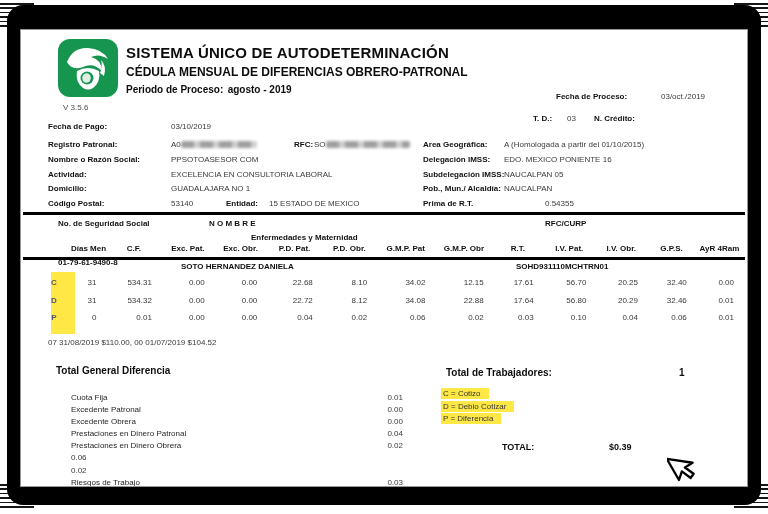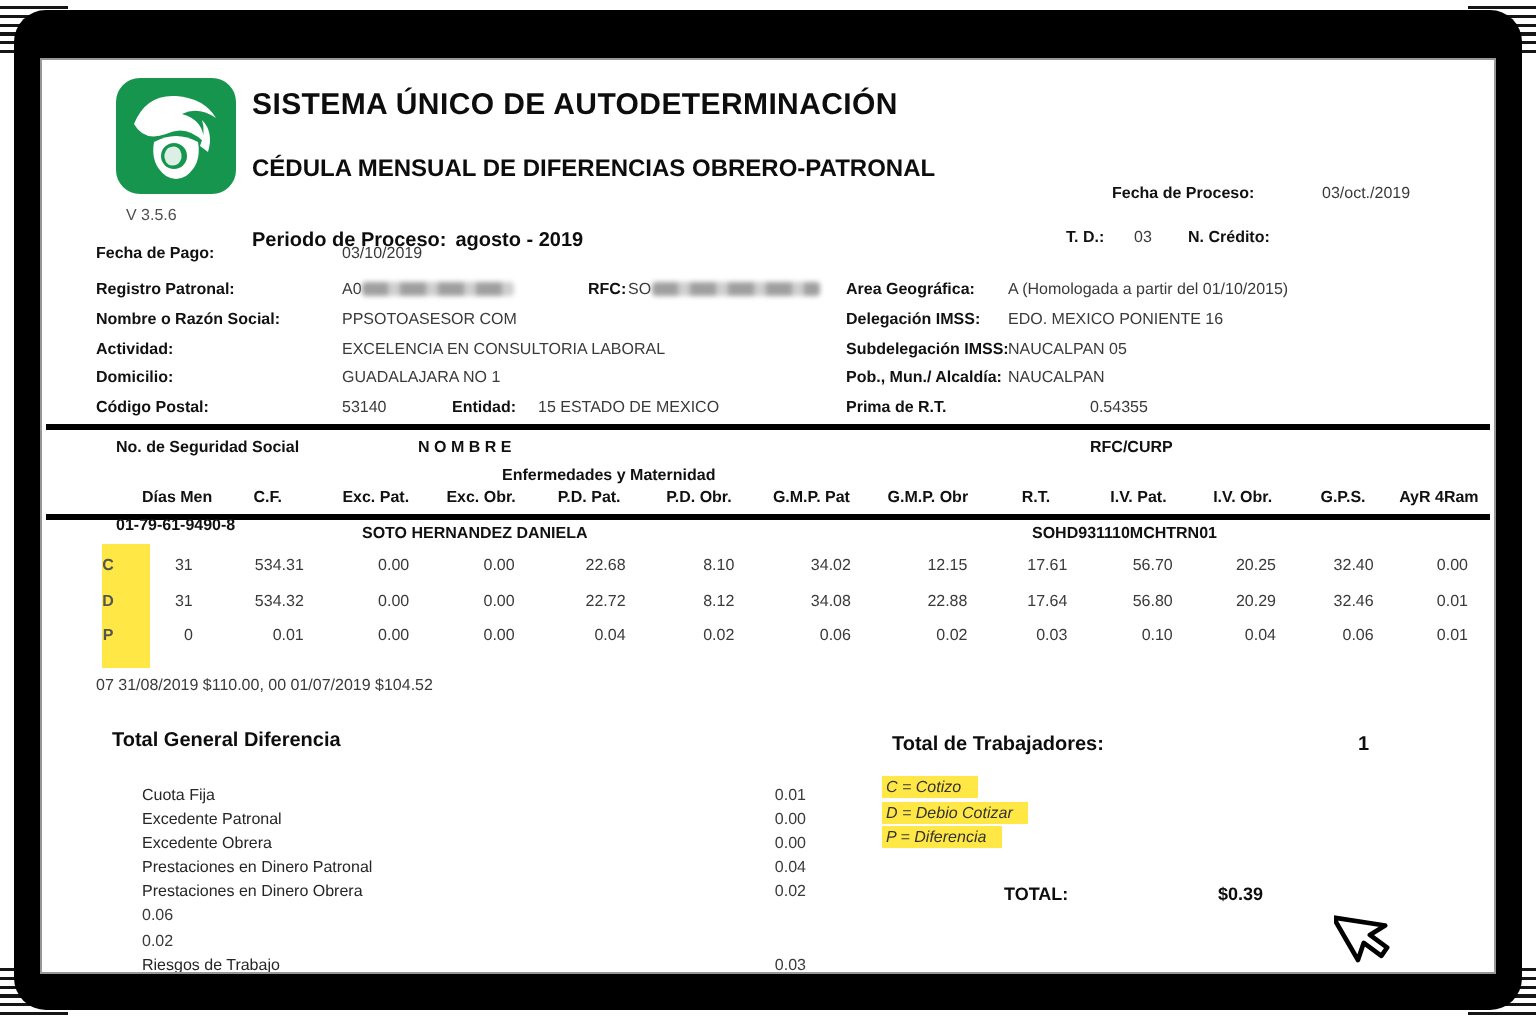--- a/index.html
+++ b/index.html
@@ -31,21 +31,21 @@
     grid-template-columns:34px .62fr 1fr .95fr .95fr 1fr .98fr 1.05fr 1.05fr .9fr .95fr .93fr .88fr .85fr;}
   .th{font-size:8px;font-weight:bold;color:#111;text-align:center;}
   .td{font-size:8px;color:#3a3a3a;text-align:right;padding-right:9px;height:17.6px;}
   .rlab{font-size:8px;font-weight:bold;color:#555;text-align:center;height:17.6px;position:relative;z-index:2;}
   .hlbar{position:absolute;background:var(--hl,#ffe846);z-index:1;}
   
   .titem{display:flex;justify-content:space-between;height:12.1px;}
   .tlabel{font-size:8px;color:#262626;}
   .tval{font-size:8px;color:#3a3a3a;}
   .legend-line{display:table;background:var(--hl,#ffe846);font-size:8px;color:#333;
-    padding:1px 8px 1px 2px;margin-bottom:1.6px;font-style:italic;}
+    padding:1px 8px 1px 2px;margin-bottom:1.6px;}
 </style>
 </head>
 <body>
 
 <div class="hatch" style="left:0;top:3px"></div>
 <div class="hatch" style="right:0;top:3px"></div>
 <div class="hatch" style="left:0;bottom:4px"></div>
 <div class="hatch" style="right:0;bottom:4px"></div>
 <div class="frame"></div>
 
@@ -58,22 +58,22 @@
       <path d="M20 33 Q31 27 42 33 Q44 44 36 50 Q31 53 26 50 Q18 44 20 33 Z" fill="#fff"></path>
       <circle cx="30" cy="40" r="6.5" fill="var(--green,#16954e)"></circle>
       <path d="M27 36 q4 -2 6 1 q2 4 -1 7 q-4 2 -6 -1 q-2 -4 1 -7 Z" fill="#fff" opacity=".85"></path>
       <path d="M44 22 q6 6 3 16 l-4 -3 q3 -7 1 -13 Z" fill="#fff"></path>
     </svg>
   </div>
   <div class="abs val" style="left:42px;top:73px;color:#4f4f4f">V 3.5.6</div>
 
   <div class="abs ctr" style="left:105px;top:14px;width:510px">
     <div class="b title">SISTEMA ÚNICO DE AUTODETERMINACIÓN</div>
-    <div class="b subtitle" style="margin-top:16px">CÉDULA MENSUAL DE DIFERENCIAS OBRERO-PATRONAL</div>
-    <div style="margin-top:19px">
+    <div class="b subtitle" style="margin-top:4px">CÉDULA MENSUAL DE DIFERENCIAS OBRERO-PATRONAL</div>
+    <div style="margin-top:0">
       <span class="b period">Periodo de Proceso:</span>
       <span class="b period">agosto  -  2019</span>
     </div>
   </div>
 
   <div class="abs lab" style="left:535px;top:62px">Fecha de Proceso:</div>
   <div class="abs val" style="left:640px;top:62px">03/oct./2019</div>
 
   <div class="abs lab" style="left:512px;top:84px">T. D.:</div>
   <div class="abs val" style="left:546px;top:84px">03</div>

